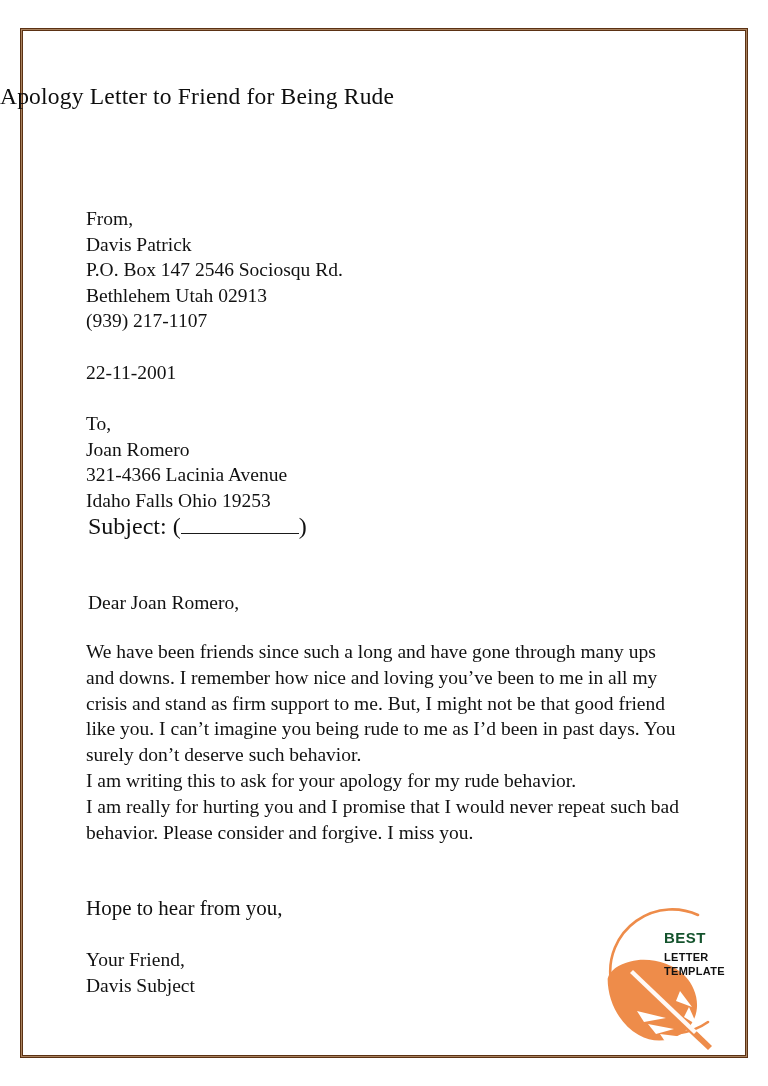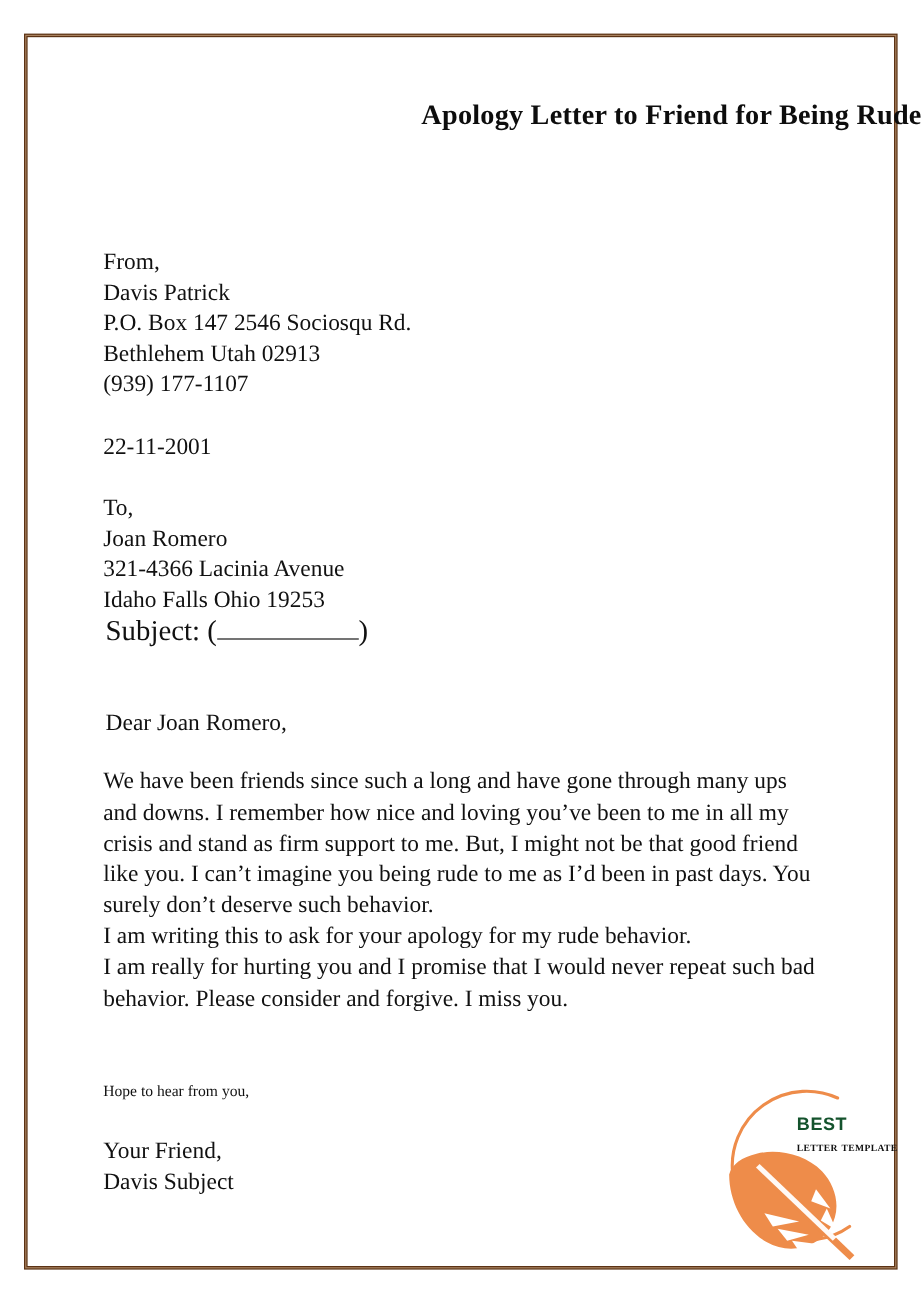--- a/index.html
+++ b/index.html
@@ -52,23 +52,23 @@
     left: 0;
     top: 0;
     width: 768px;
   }
 
   .letter-title {
     position: absolute;
     left: 0;
     top: 83px;
     width: 768px;
-    text-align: right;
+    text-align: left;
     font-size: 23.5px;
-    font-weight: bold;
+    font-weight: normal;
     letter-spacing: 0.2px;
     color: #0d0d0d;
   }
 
   .block {
     position: absolute;
     left: 86px;
     font-size: 19.5px;
     line-height: 25.6px;
     color: #111111;
@@ -110,21 +110,21 @@
     width: 600px;
     font-size: 19.5px;
     line-height: 25.8px;
     white-space: pre-line;
   }
 
   .closing {
     position: absolute;
     left: 86px;
     top: 896px;
-    font-size: 13px;
+    font-size: 21px;
     line-height: 25.6px;
     white-space: pre-line;
   }
 
   .signature {
     position: absolute;
     left: 86px;
     top: 947px;
     font-size: 19.5px;
     line-height: 25.6px;
@@ -151,23 +151,23 @@
     font-weight: bold;
     font-size: 21px;
     letter-spacing: 0.5px;
     color: #14532d;
     line-height: 22px;
     font-variant: small-caps;
     text-transform: lowercase;
   }
   .logo-best::first-letter { font-size: 21px; }
   .logo-sub {
-    font-family: Liberation Serif, serif;
+    font-family: Liberation Sans, sans-serif;
     font-weight: bold;
-    font-size: 11px;
+    font-size: 16px;
     letter-spacing: 0.3px;
     color: #111111;
     line-height: 14px;
     font-variant: small-caps;
     text-transform: lowercase;
     margin-top: 2px;
   }
 </style>
 </head>
 <body>
@@ -178,21 +178,21 @@
   <div class="frame-inner"></div>
 
   <div class="content">
 
     <div class="letter-title">Apology Letter to Friend for Being Rude</div>
 
     <div class="block sender-block">From,
 Davis Patrick
 P.O. Box 147 2546 Sociosqu Rd.
 Bethlehem Utah 02913
-(939) 177-1107</div>
+(939) 217-1107</div>
 
     <div class="block date-block">22-11-2001</div>
 
     <div class="block recipient-block">To,
 Joan Romero
 321-4366 Lacinia Avenue
 Idaho Falls Ohio 19253</div>
 
     <div class="subject-line"><span>Subject: (</span><span class="subject-blank"></span><span>)</span></div>
 

